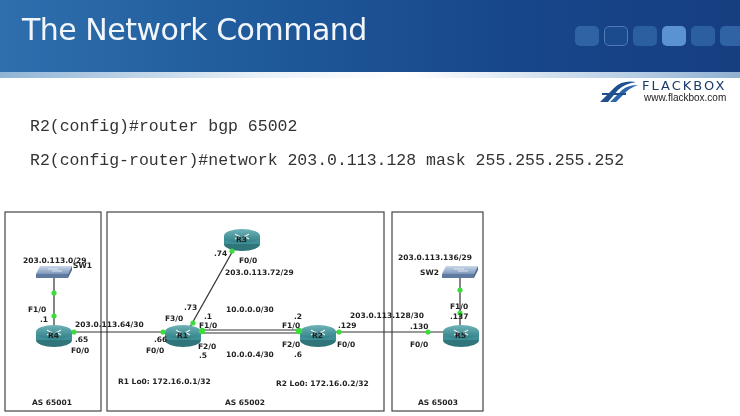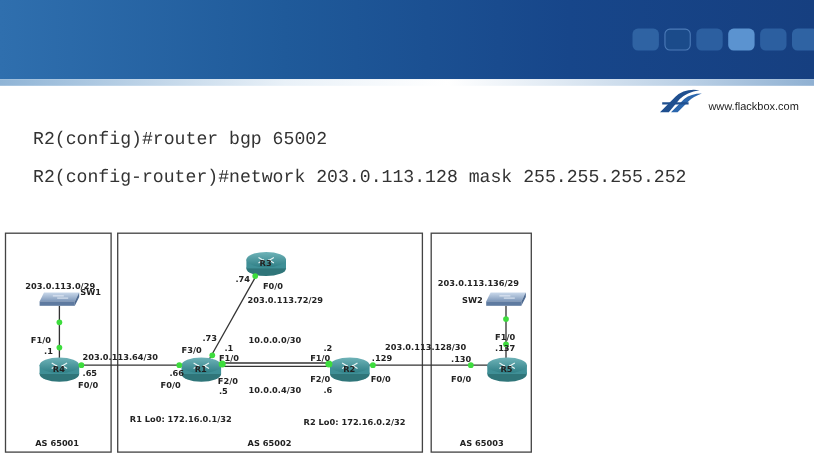--- a/index.html
+++ b/index.html
@@ -35,38 +35,40 @@
     position: absolute; left: 30px; font-family: "Liberation Mono", monospace;
     font-size: 16.5px; color: #333; white-space: pre;
   }
   .diagram { position: absolute; left: 0; top: 205px; width: 740px; height: 211px; }
   .lbl { font-family: "DejaVu Sans", sans-serif; font-size: 7.5px; font-weight: bold; fill: #222; }
 </style>
 </head>
 <body>
 
 <div class="header">
+  <div class="title">The Network Command</div>
   <div class="squares">
     <div class="sq"></div>
     <div class="sq dark"></div>
     <div class="sq mid"></div>
     <div class="sq light"></div>
     <div class="sq mid"></div>
     <div class="sq"></div>
 
   </div>
 </div>
 <div class="header-shine"></div>
 
 <div class="logo">
   <svg width="46" height="30" viewBox="0 0 46 30" style="position:absolute;left:0;top:0">
     <path d="M4 26 L18 12 Q26 4 40 6 Q28 8 22 14 L12 26 Z" fill="#1f4f8f"></path>
     <path d="M14 26 L26 14 Q32 9 42 9 Q34 12 30 16 L20 26 Z" fill="#2b66ad"></path>
     <path d="M6 18 L30 18" stroke="#1f4f8f" stroke-width="2"></path>
   </svg>
+  <div class="logo-name">FLACKBOX</div>
   <div class="logo-url">www.flackbox.com</div>
 </div>
 
 <div class="cmd" style="top:117px">R2(config)#router bgp 65002</div>
 <div class="cmd" style="top:151px">R2(config-router)#network 203.0.113.128 mask 255.255.255.252</div>
 
 <svg class="diagram" viewBox="0 0 740 211" width="740" height="211">
   <defs>
     <linearGradient id="rg" x1="0" y1="0" x2="0" y2="1">
       <stop offset="0" stop-color="#6fb3b8"></stop>

